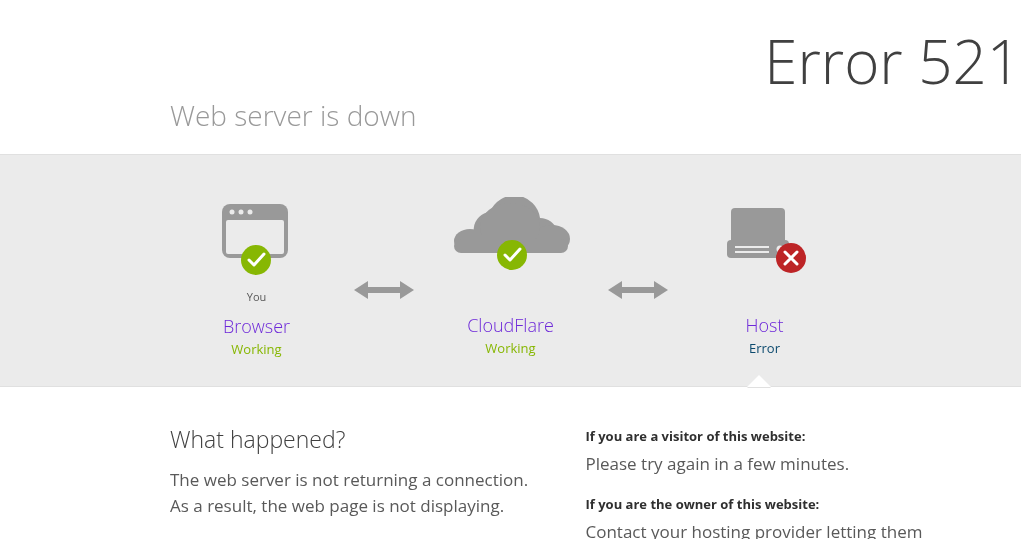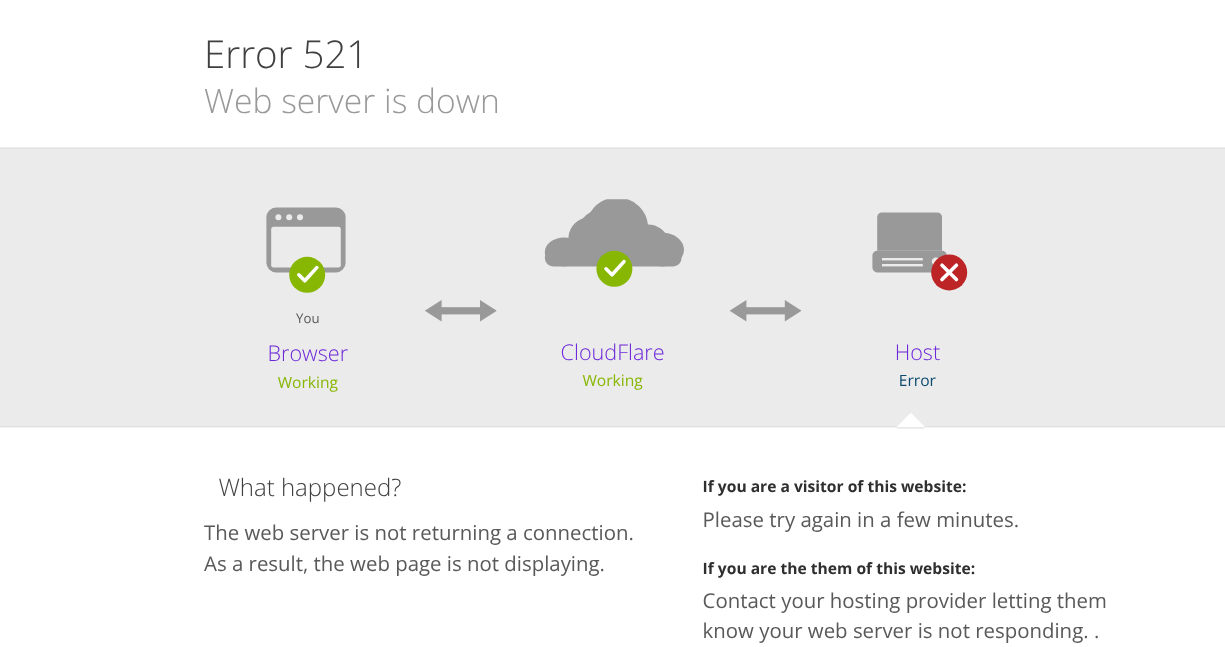--- a/index.html
+++ b/index.html
@@ -6,24 +6,25 @@
 body {
   font-family: "Open Sans", "Helvetica Neue", Helvetica, Arial, sans-serif;
   background: #fff;
   color: #404040;
   width: 1021px;
 }
 .header {
   padding: 28px 0 20px 170px;
 }
 .error-title {
-  font-size: 32px;
+  font-size: 60px;
   font-weight: 300;
   color: #404040;
   line-height: 1.1;
+  text-align: right;
 }
 .error-subtitle {
   font-size: 28px;
   font-weight: 300;
   color: #999;
   margin-top: 2px;
 }
 .status-band {
   background: #ebebeb;
   border-top: 1px solid #e0e0e0;
@@ -89,25 +90,24 @@
   border-bottom: 12px solid #e0e0e0;
   z-index: -1;
 }
 .body {
   display: flex;
   padding: 36px 60px 30px 170px;
   gap: 40px;
 }
 .col { flex: 1; }
 .col h2 {
-  font-size: 20px;
+  font-size: 23px;
   font-weight: 300;
   color: #404040;
   margin-bottom: 12px;
-  margin-left: 12px;
 }
 .col p {
   font-size: 17px;
   color: #595959;
   line-height: 1.5;
 }
 .col h3 {
   font-size: 13px;
   font-weight: 700;
   color: #2f2f2f;
@@ -198,16 +198,16 @@
 </div>
 
 <div class="body">
   <div class="col">
     <h2>What happened?</h2>
     <p>The web server is not returning a connection. As a result, the web page is not displaying.</p>
   </div>
   <div class="col">
     <h3>If you are a visitor of this website:</h3>
     <p>Please try again in a few minutes.</p>
-    <h3 class="second">If you are the them of this website:</h3>
+    <h3 class="second">If you are the owner of this website:</h3>
     <p><span>Contact your hosting provider letting them know your web server is not responding. </span>.</p>
   </div>
 </div>
 
 </body></html>

